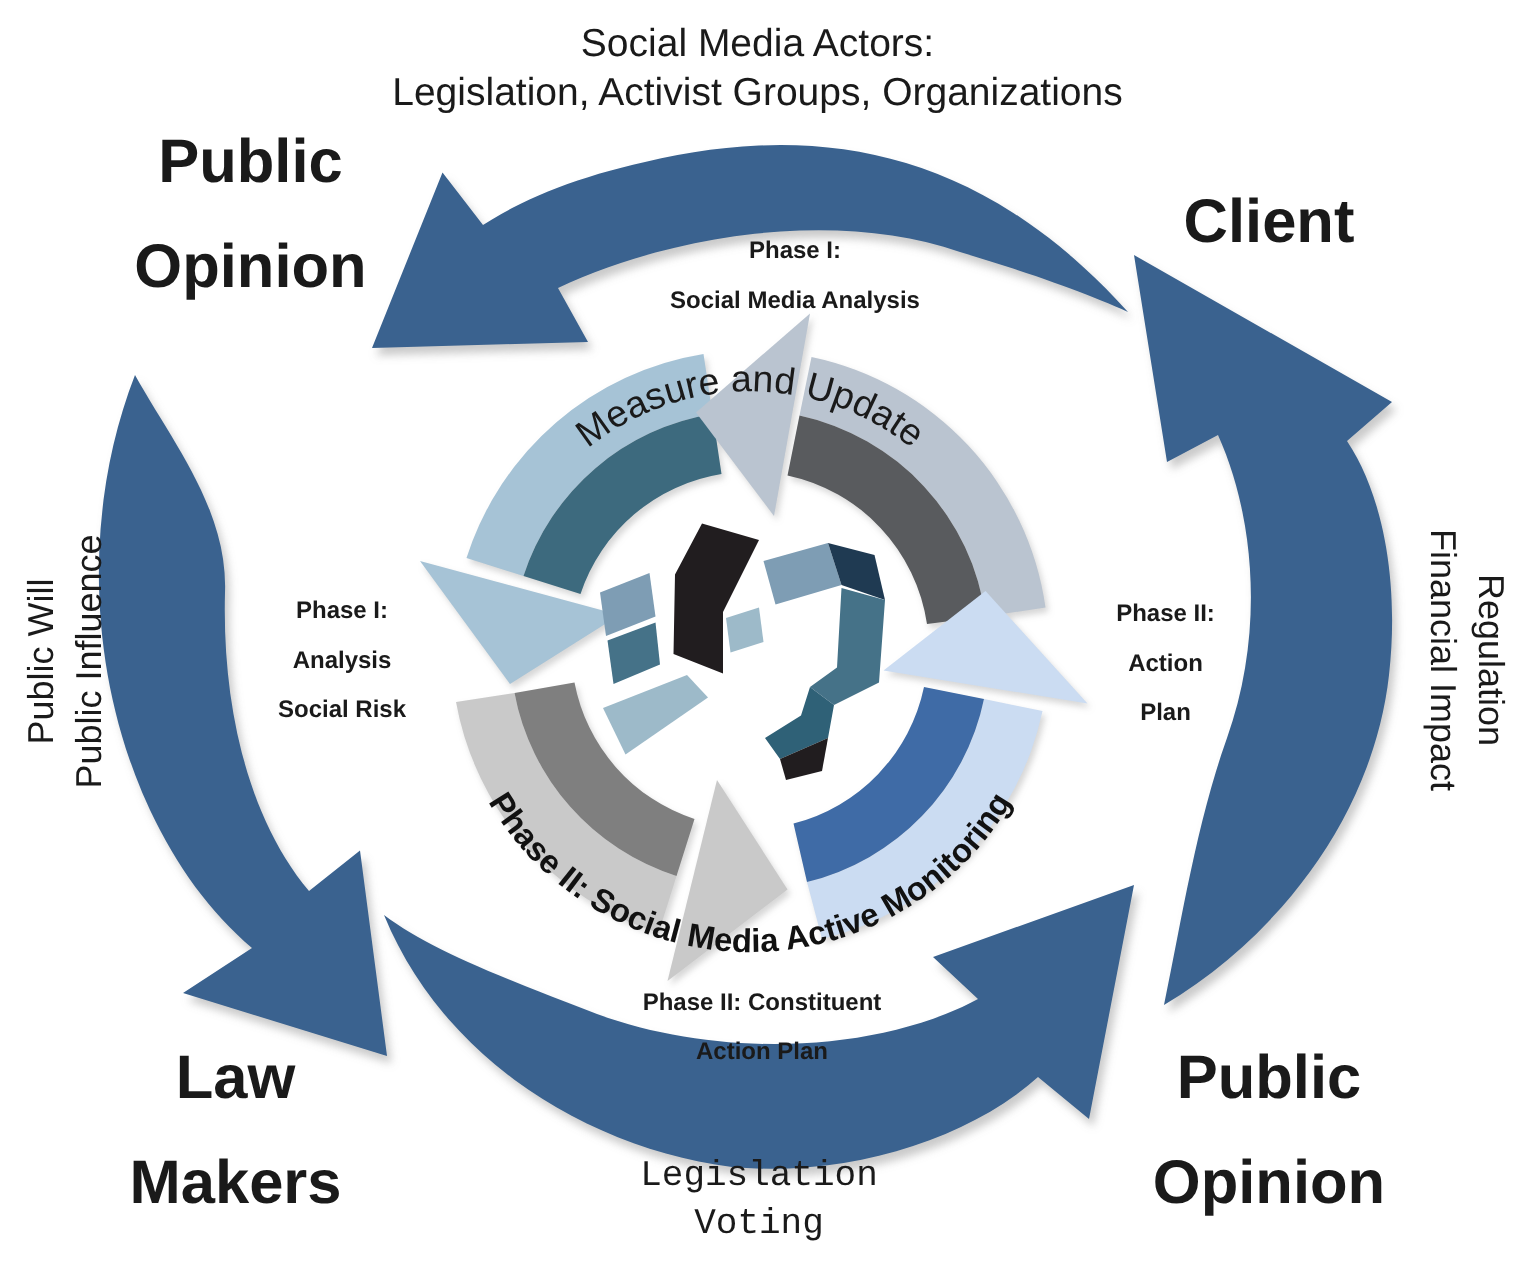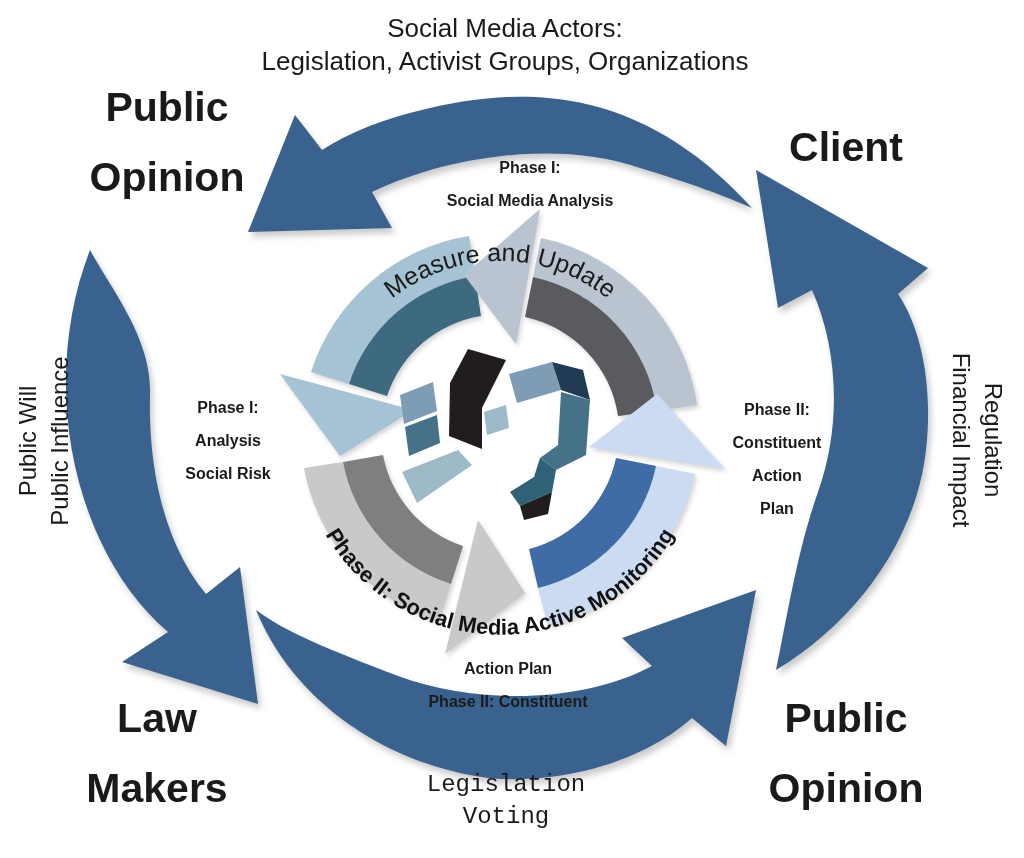--- a/index.html
+++ b/index.html
@@ -121,29 +121,28 @@
     <div>Financial Impact</div>
   </div>
 
   <div class="lbl phase" style="left:530px;top:151px;">
     <div>Phase I:</div>
     <div>Social Media Analysis</div>
   </div>
 
   <div class="lbl phase" style="left:777px;top:369px;margin-top:24px;">
     <div>Phase II:</div>
-    <div>Constituent</div>
     <div>Action</div>
     <div>Plan</div>
   </div>
 
   <div class="lbl phase" style="left:228px;top:391px;">
     <div>Phase I:</div>
     <div>Analysis</div>
     <div>Social Risk</div>
   </div>
 
   <div class="lbl phase" style="left:508px;top:652px;">
+    <div>Phase II: Constituent</div>
     <div>Action Plan</div>
-    <div>Phase II: Constituent</div>
   </div>
 
 </div>
 
 </body></html>

